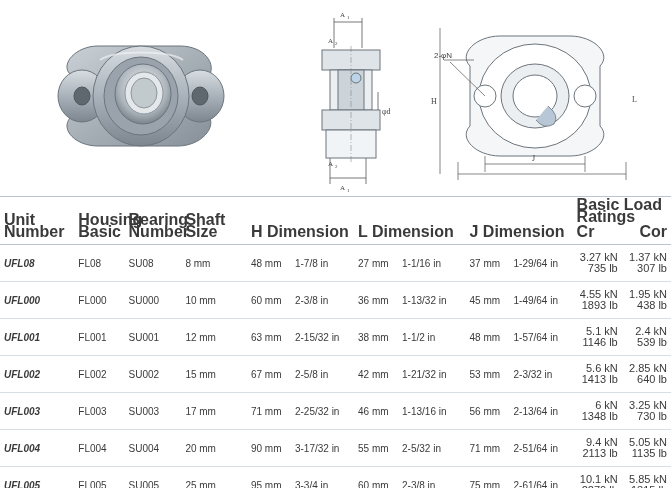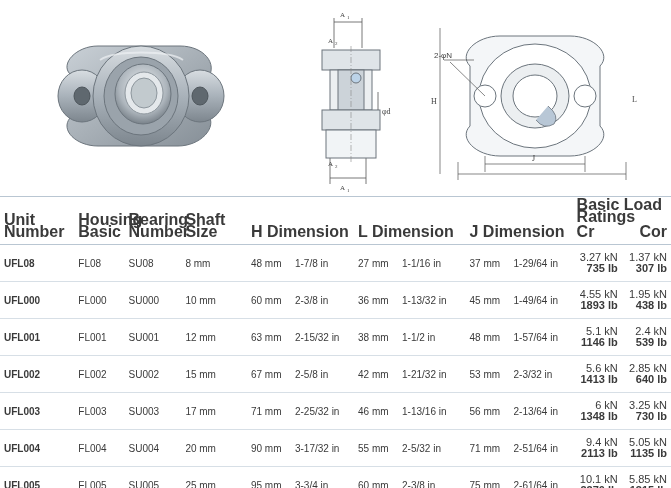--- a/index.html
+++ b/index.html
@@ -49,32 +49,33 @@
   table.spec tbody td {
     padding: 7px 4px;
     border-bottom: 1px solid #d7dfe6;
     vertical-align: middle;
     color: #3a3a3a;
     white-space: nowrap;
   }
   td.unit {
     color: #2f5fa8;
     font-weight: bold;
+    font-style: italic;
   }
   .dim {
     display: inline-block;
   }
   .dim-mm { width: 44px; }
   .dim-in { }
   .load {
     font-size: 11px;
     line-height: 11px;
     text-align: right;
   }
-  .load .row2 { display: block; font-weight: bold; }
+  .load .row2 { display: block; }
   col.c-unit   { width: 68px; }
   col.c-house  { width: 46px; }
   col.c-bear   { width: 52px; }
   col.c-shaft  { width: 60px; }
   col.c-h      { width: 98px; }
   col.c-l      { width: 102px; }
   col.c-j      { width: 98px; }
   col.c-cr     { width: 45px; }
   col.c-cor    { width: 45px; }
   th.basic-load {

